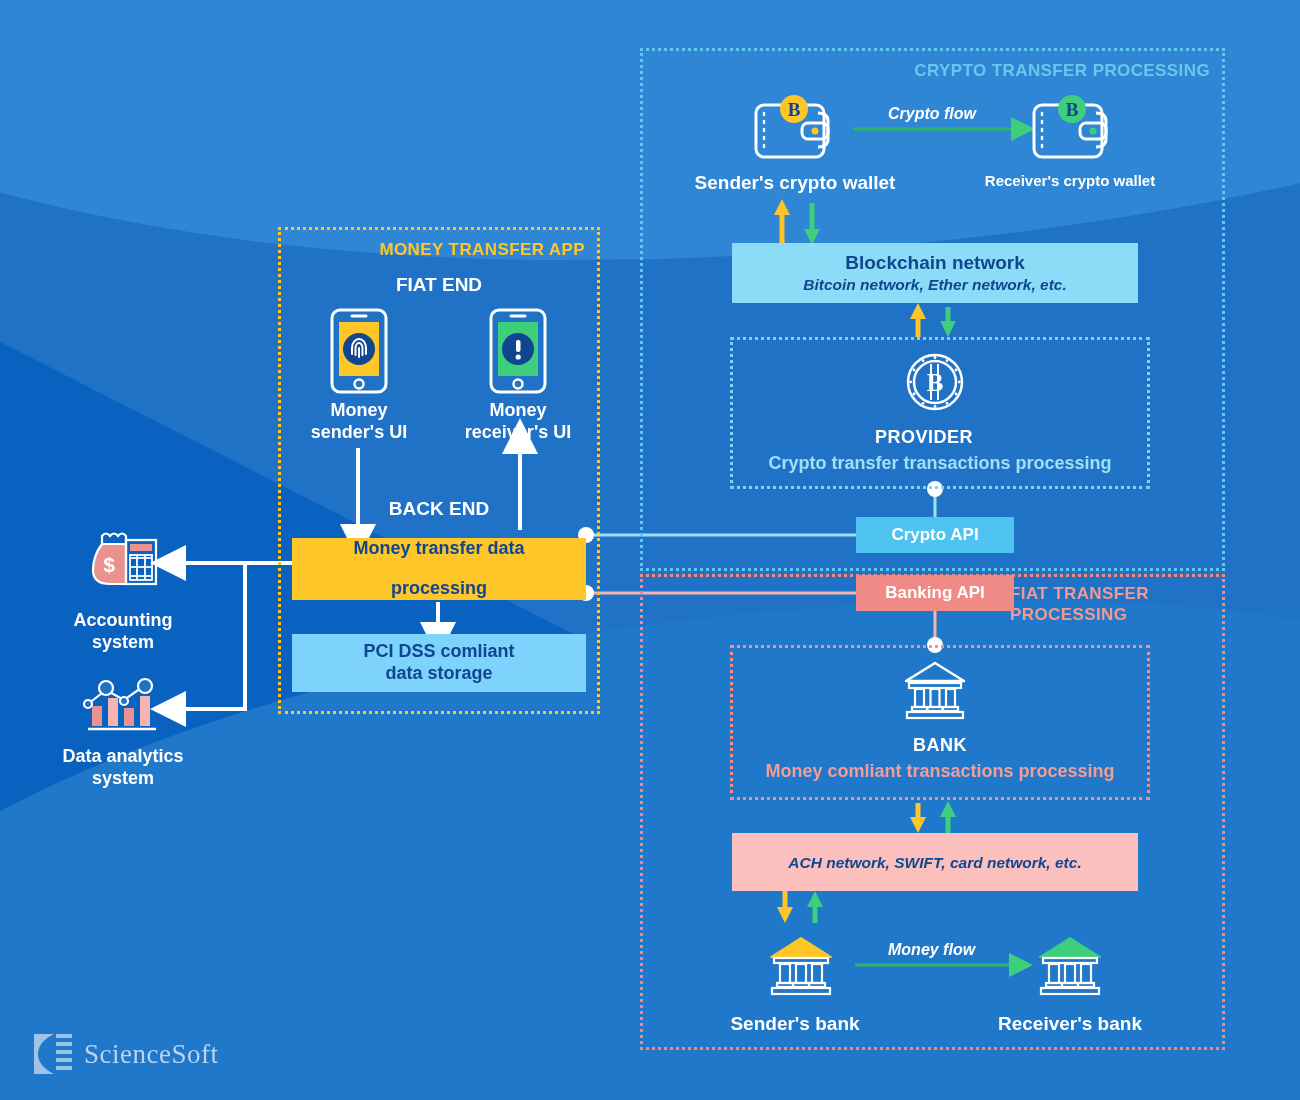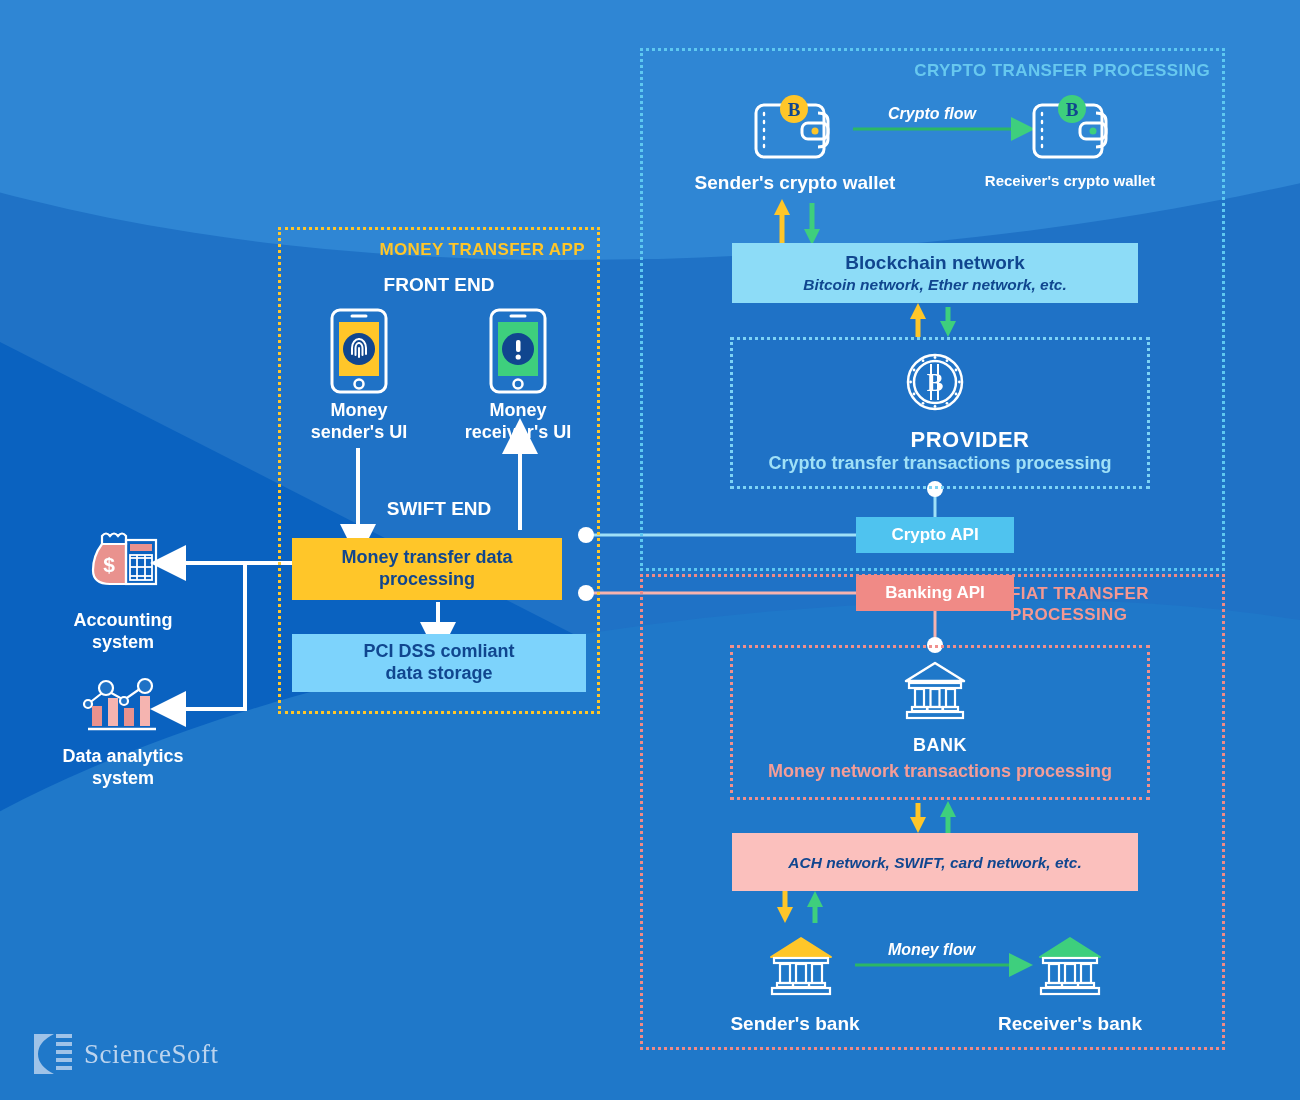--- a/index.html
+++ b/index.html
@@ -61,21 +61,21 @@
     text-align:center;line-height:1.18;
   }
   .box .b-title{font-weight:bold;}
   .box .b-sub{font-weight:bold;font-style:italic;font-size:15.5px;margin-top:2px;}
 
   .box-blockchain{
     left:732px;top:243px;width:406px;height:60px;background:#8ddcf7;color:#10468f;
   }
   .box-blockchain .b-title{font-size:19px;}
   .box-mtdp{
-    left:292px;top:538px;width:270px;height:62px;background:#ffc629;color:#10468f;
+    left:292px;top:538px;width:294px;height:62px;background:#ffc629;color:#10468f;justify-content:space-between;
   }
   .box-mtdp .b-title{font-size:18px;line-height:1.2;}
   .box-pci{
     left:292px;top:634px;width:294px;height:58px;background:#7dd3fc;color:#10468f;
   }
   .box-pci .b-title{font-size:18px;line-height:1.2;}
   .box-crypto-api{
     left:856px;top:517px;width:158px;height:36px;background:#4fc3ef;color:#ffffff;
   }
   .box-crypto-api .b-title{font-size:17px;}
@@ -93,21 +93,21 @@
   .lbl-frontend{left:278px;top:410px;width:322px;font-size:19px;}
   .lbl-backend{left:278px;top:498px;width:322px;font-size:19px;}
   .lbl-wallet-s{left:660px;top:172px;width:270px;font-size:19px;}
   .lbl-wallet-r{left:935px;top:172px;width:270px;font-size:15px;}
   .lbl-ui-s{left:290px;top:400px;width:138px;font-size:18px;}
   .lbl-ui-r{left:448px;top:400px;width:140px;font-size:18px;}
   .lbl-acct{left:30px;top:610px;width:186px;font-size:18px;}
   .lbl-analytics{left:30px;top:746px;width:186px;font-size:18px;}
   .lbl-bank-s{left:690px;top:1013px;width:210px;font-size:19px;}
   .lbl-bank-r{left:965px;top:1013px;width:210px;font-size:19px;}
-  .lbl-provider{left:760px;top:427px;width:420px;font-size:22px;letter-spacing:.5px;}
+  .lbl-provider{left:714px;top:427px;width:420px;font-size:18px;letter-spacing:.5px;}
   .lbl-provider-sub{left:730px;top:453px;width:420px;font-size:18px;color:#9fe0f7;}
   .lbl-bankhdr{left:730px;top:735px;width:420px;font-size:18px;letter-spacing:.5px;}
   .lbl-bankhdr-sub{left:730px;top:761px;width:420px;font-size:18px;color:#f49d98;}
 
   .flow-lbl{position:absolute;color:#fff;font-weight:bold;font-style:italic;font-size:16px;}
   .flow-crypto{left:888px;top:105px;}
   .flow-money{left:888px;top:941px;}
 
   
   .wires{position:absolute;inset:0;pointer-events:none;}
@@ -288,21 +288,21 @@
       <rect x="27.5" y="29" width="9" height="18"></rect>
       <rect x="43" y="29" width="9" height="18"></rect>
       <rect x="9" y="47" width="15" height="4"></rect>
       <rect x="24.5" y="47" width="15" height="4"></rect>
       <rect x="40" y="47" width="15" height="4"></rect>
     </g>
     <rect x="4" y="52" width="56" height="6" fill="none" stroke="#fff" stroke-width="2.2"></rect>
   </svg>
 </div>
 <div class="lbl lbl-bankhdr">BANK</div>
-<div class="lbl lbl-bankhdr-sub">Money network transactions processing</div>
+<div class="lbl lbl-bankhdr-sub">Money comliant transactions processing</div>
 
 <div class="box box-mtpn">
   <div class="b-sub">ACH network, SWIFT, card network, etc.</div>
 </div>
 
 <div style="position:absolute;left:768px;top:935px;width:66px;height:64px;">
   <svg width="66" height="64" viewBox="0 0 66 64">
     <path d="M33,3 L63,22 L3,22 Z" fill="#ffc629" stroke="#ffc629" stroke-width="2" stroke-linejoin="round"></path>
     <rect x="6" y="23" width="54" height="5" fill="none" stroke="#fff" stroke-width="2.2"></rect>
     <g fill="none" stroke="#fff" stroke-width="2.2">
@@ -333,22 +333,22 @@
   </svg>
 </div>
 
 <div class="lbl lbl-bank-s">Sender's bank</div>
 <div class="lbl lbl-bank-r">Receiver's bank</div>
 <div class="flow-lbl flow-money">Money flow</div>
 
 <div class="zone zone-app">
   <div class="zone-title zt-app">MONEY TRANSFER APP</div>
 </div>
-<div class="lbl lbl-frontend" style="top:274px;">FRONT END</div>
-<div class="lbl lbl-backend">SWIFT END</div>
+<div class="lbl lbl-frontend" style="top:274px;">FIAT END</div>
+<div class="lbl lbl-backend">BACK END</div>
 
 <div style="position:absolute;left:330px;top:308px;width:58px;height:86px;">
   <svg width="58" height="86" viewBox="0 0 58 86">
     <rect x="2" y="2" width="54" height="82" rx="8" fill="none" stroke="#fff" stroke-width="3"></rect>
     <rect x="9" y="14" width="40" height="54" fill="#ffc629"></rect>
     <line x1="22" y1="8" x2="36" y2="8" stroke="#fff" stroke-width="3" stroke-linecap="round"></line>
     <circle cx="29" cy="76" r="4.5" fill="none" stroke="#fff" stroke-width="2.5"></circle>
     <circle cx="29" cy="41" r="16" fill="#10468f"></circle>
     <g fill="none" stroke="#fff" stroke-width="2" stroke-linecap="round">
       <path d="M29,31 a7,9 0 0 1 7,9 v6"></path>

